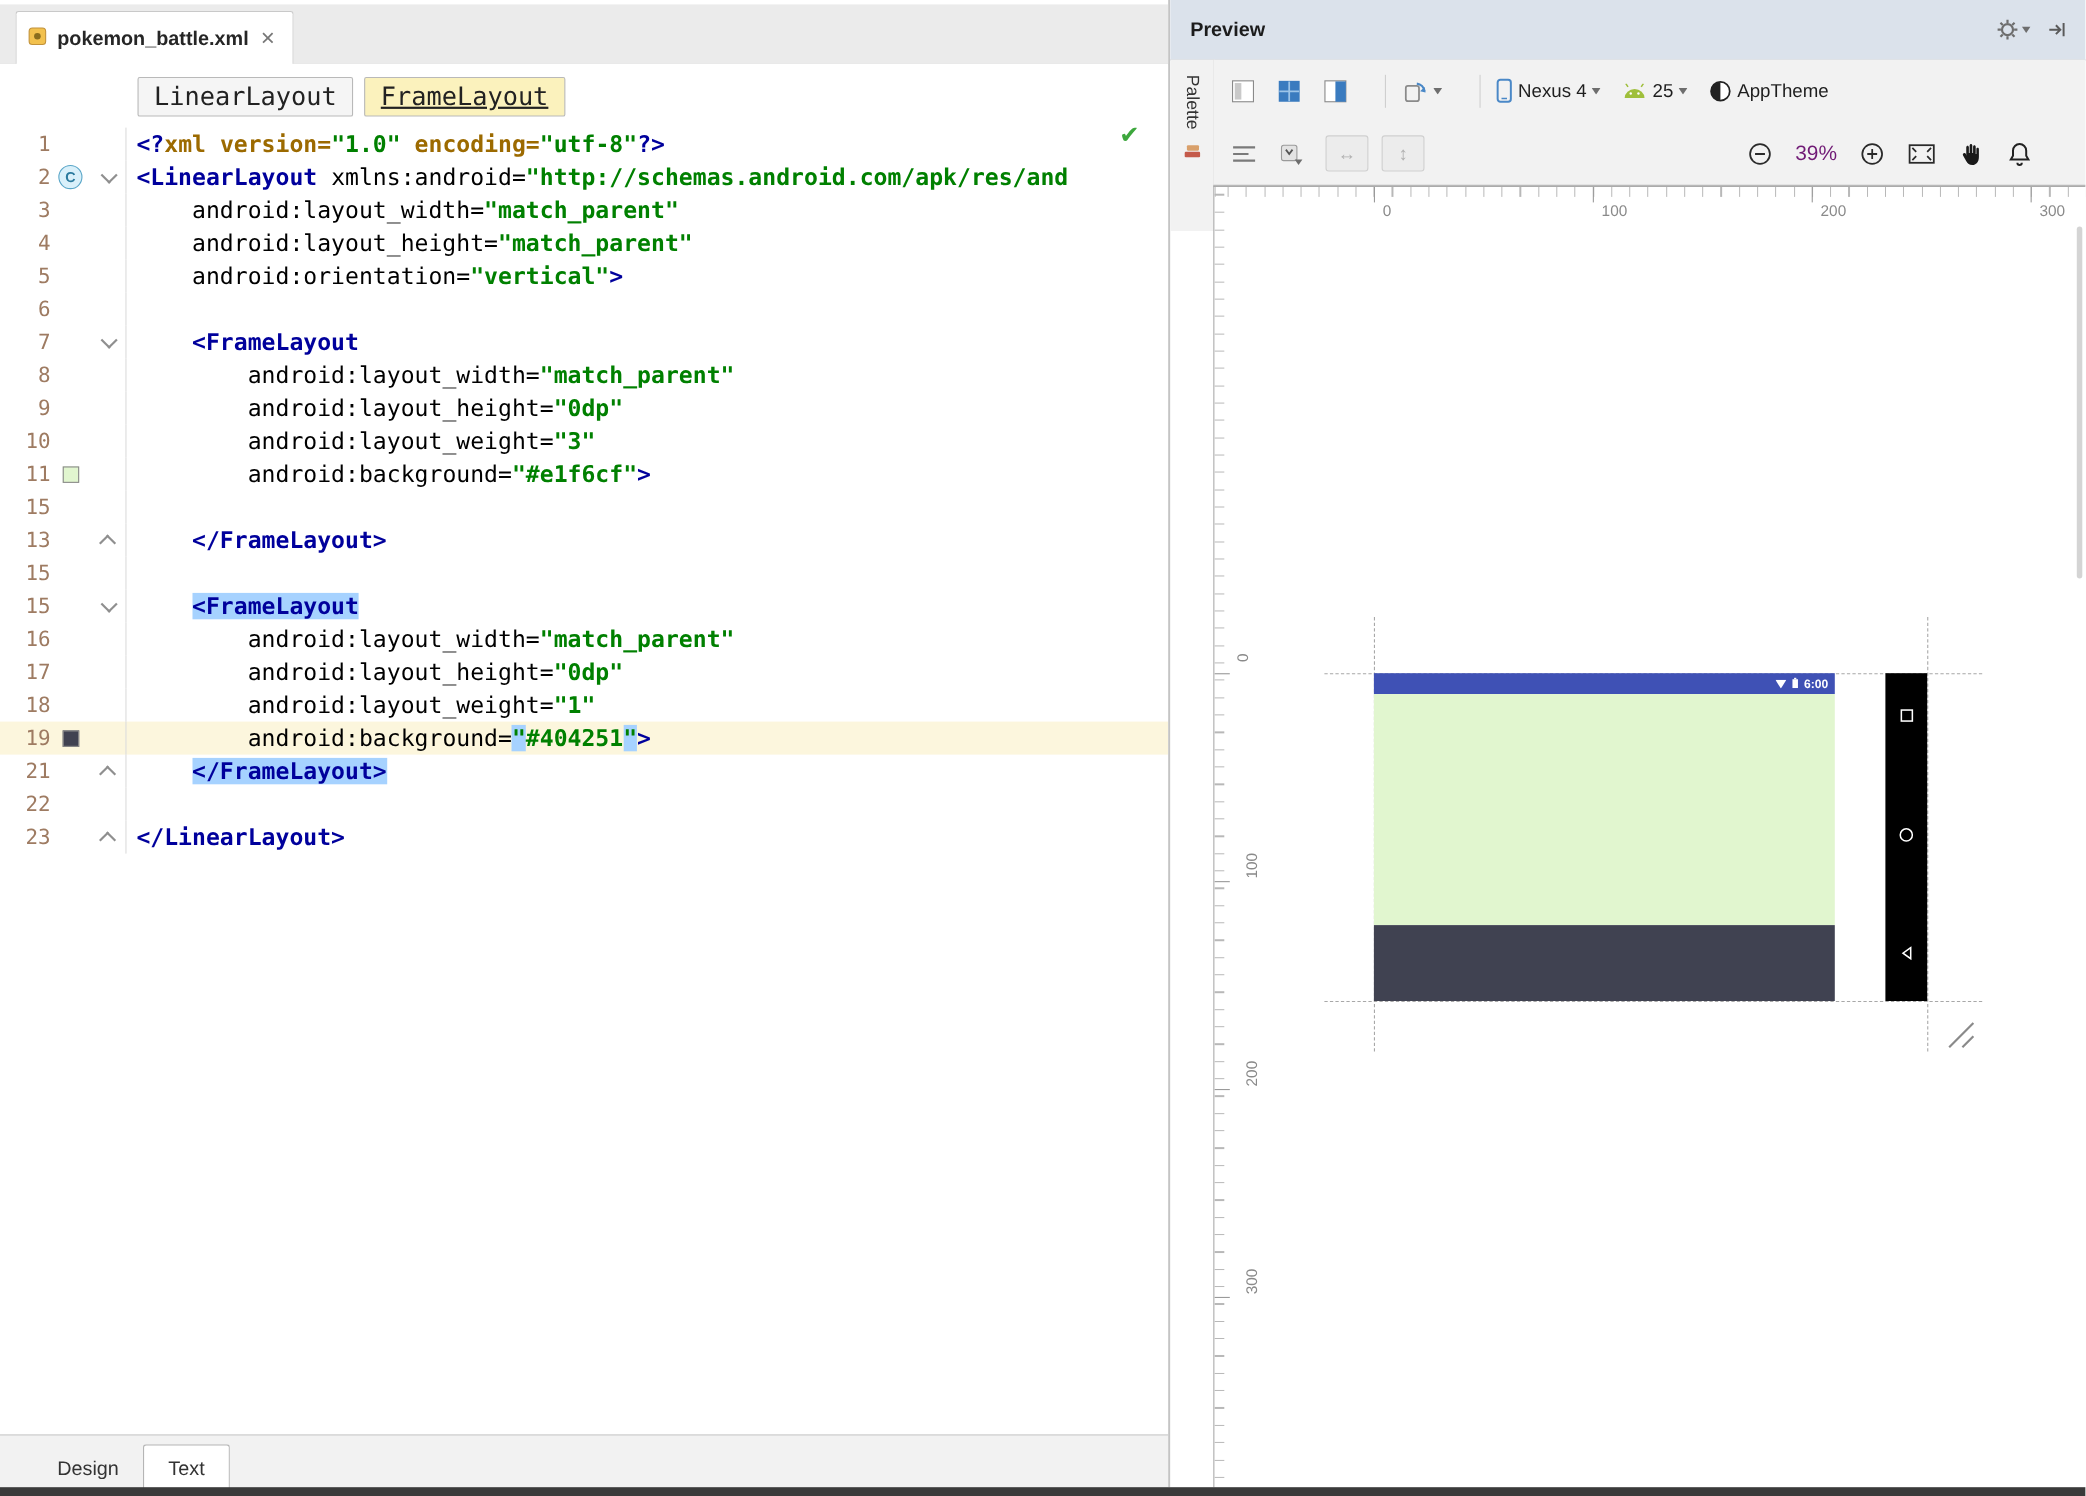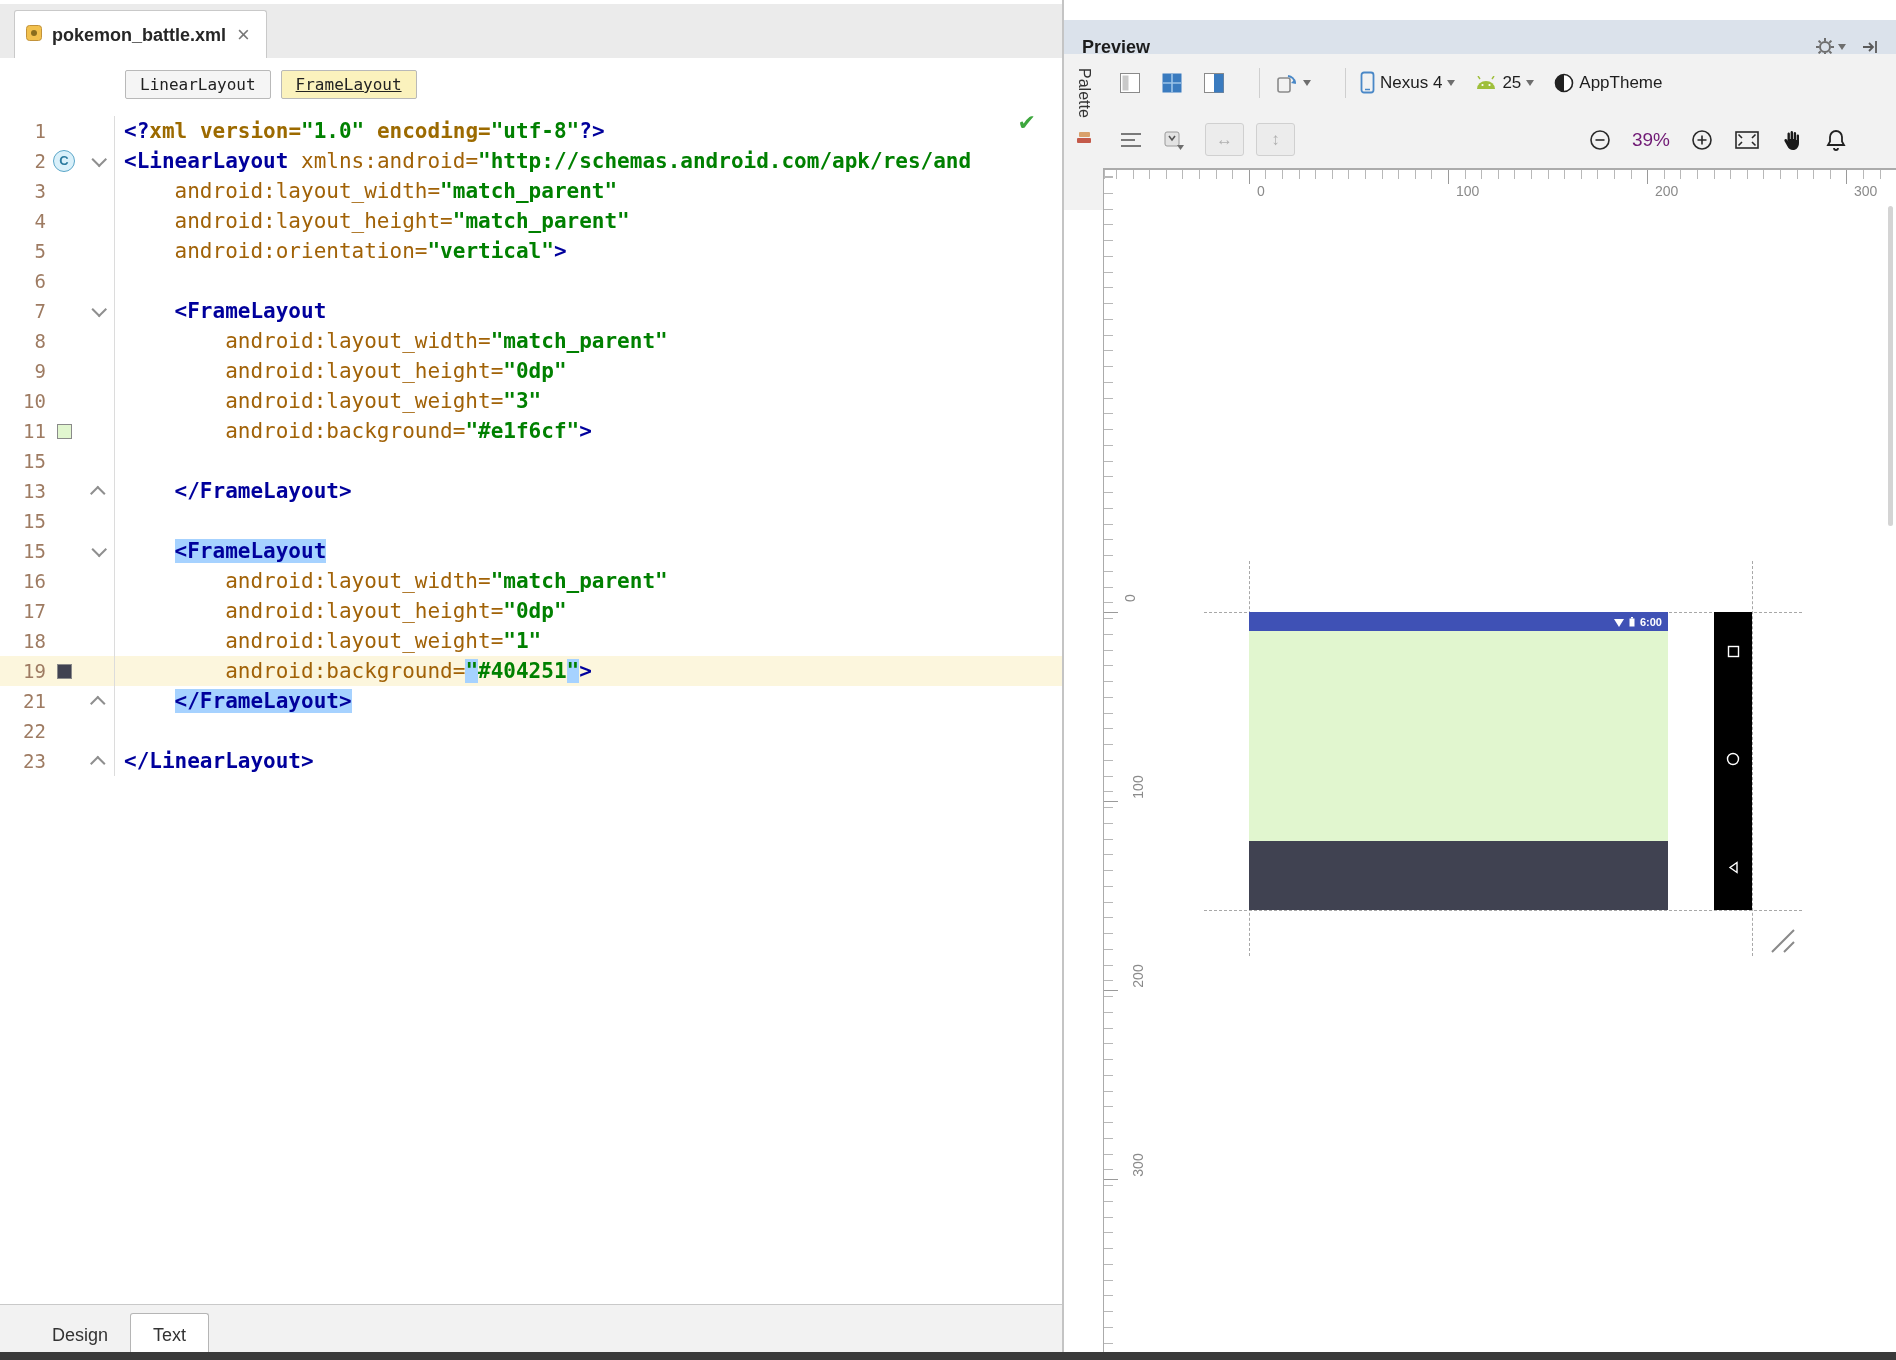--- a/index.html
+++ b/index.html
@@ -11,37 +11,37 @@
   .tab-bar{position:absolute;left:0;top:0;right:0;height:54px;background:#ebebeb;
            border-bottom:1px solid #c9c9c9;}
   .file-tab{position:absolute;left:14px;top:6px;height:48px;padding:0 14px 0 10px;
             background:#fff;border:1px solid #c9c9c9;border-bottom:none;
             display:flex;align-items:center;gap:9px;border-radius:3px 3px 0 0;}
   .file-tab-label{font-size:18px;font-weight:bold;color:#262626;}
   .tab-close{font-size:22px;color:#777;line-height:1;padding:0 2px;cursor:pointer;}
 
   .editor-area{position:absolute;left:0;top:54px;right:0;bottom:52px;background:#fff;overflow:hidden;}
   .breadcrumbs{position:absolute;left:125px;top:12px;z-index:5;display:flex;gap:10px;}
-  .crumb{font-family:"DejaVu Sans Mono","Liberation Mono",monospace;font-size:16px;
+  .crumb{font-family:"DejaVu Sans Mono","Liberation Mono",monospace;font-size:23px;
          padding:4px 14px;background:#f5f5f5;border:1px solid #b9b9b9;border-radius:2px;color:#222;}
   .crumb.active{background:#fbf2bd;text-decoration:underline;}
   .inspection{position:absolute;right:26px;top:52px;font-size:22px;color:#3da73d;z-index:5;}
 
   #code-lines{position:absolute;left:0;top:58px;right:0;
               font-family:"DejaVu Sans Mono","Liberation Mono",monospace;font-size:21px;}
   .code-line{display:flex;height:30px;line-height:30px;align-items:center;}
   .code-line.caret-line{background:#fcf6dd;}
   .ln-num{width:46px;text-align:right;color:#9e7b62;font-size:19px;flex:none;}
   .ln-icon{width:36px;flex:none;display:flex;justify-content:center;align-items:center;}
   .ln-fold{width:32px;flex:none;display:flex;justify-content:center;align-items:center;}
   .ln-code{flex:1;border-left:1px solid #dcdcdc;padding-left:9px;white-space:pre;
            overflow:hidden;font-weight:bold;height:30px;}
   .tk-b{color:#00009c;}
   .tk-k{color:#9c6a00;}
-  .tk-a{color:#a16207;font-weight:normal;}
+  .tk-a{color:#000000;font-weight:normal;}
   .tk-v{color:#008000;}
   .tk-p{color:#111;}
   .sel{background:#a6d2ff;}
   .c-badge{display:inline-block;width:20px;height:20px;border-radius:50%;background:#d9f0fa;
            border:1px solid #5aa6c8;color:#2b7a9e;font-size:13px;line-height:20px;text-align:center;
            font-family:"Liberation Sans",sans-serif;font-weight:bold;}
   .swatch{display:inline-block;width:13px;height:13px;border:1px solid #8a8a8a;}
   .chev{display:inline-block;width:9px;height:9px;border-right:2px solid #8f8f8f;border-bottom:2px solid #8f8f8f;}
   .chev.down{transform:rotate(45deg) translate(-1px,-2px);}
   .chev.up{transform:rotate(-135deg) translate(-1px,-2px);}
@@ -51,21 +51,21 @@
   .mode-tab{height:42px;line-height:42px;padding:0 22px;font-size:18px;color:#333;}
   .mode-tab.selected{background:#fff;border:1px solid #b5b5b5;border-bottom:none;border-radius:3px 3px 0 0;}
 
   
   .splitter{position:absolute;left:1062px;top:0;width:2px;height:1352px;background:#c4c4c4;}
   .app-footer{position:absolute;left:0;bottom:0;width:100%;height:8px;background:#3a3a3a;}
 
   
   .right-pane{position:absolute;left:1064px;top:0;width:832px;height:1352px;background:#fff;}
   .preview-header{position:absolute;left:0;top:0;right:0;height:54px;background:#dbe2eb;
-                  border-bottom:1px solid #b3bcc7;display:flex;align-items:center;margin-top:20px;}
+                  border-bottom:1px solid #b3bcc7;display:flex;align-items:center;}
   .preview-title{font-size:18px;font-weight:bold;margin-left:18px;color:#1c1c1c;}
   .header-icons{margin-left:auto;display:flex;align-items:center;gap:14px;padding-right:16px;}
   .icon-btn{display:flex;align-items:center;gap:3px;cursor:pointer;}
 
   .palette-strip{position:absolute;left:0;top:54px;width:39px;height:156px;background:#f2f2f2;
                  border-right:1px solid #c6c6c6;display:flex;flex-direction:column;align-items:center;}
   .palette-label{writing-mode:vertical-rl;font-size:16px;color:#333;margin-top:14px;}
   .palette-icon{margin-top:10px;}
 
   .preview-toolbar{position:absolute;left:39px;top:54px;right:0;height:115px;background:#f2f2f2;

